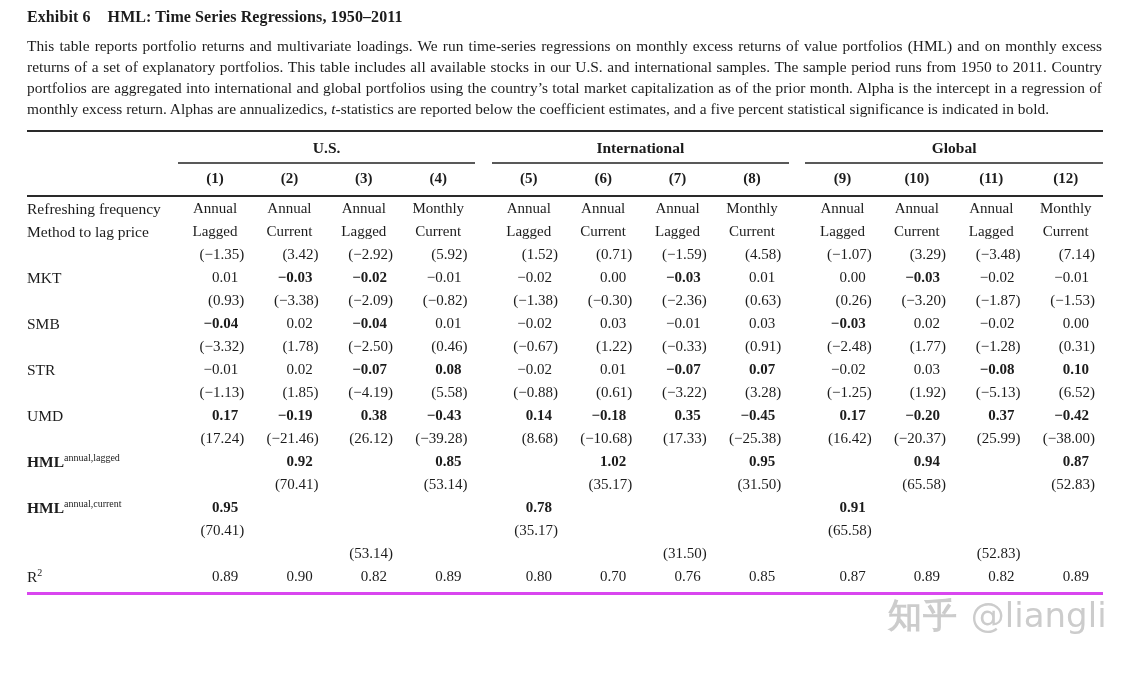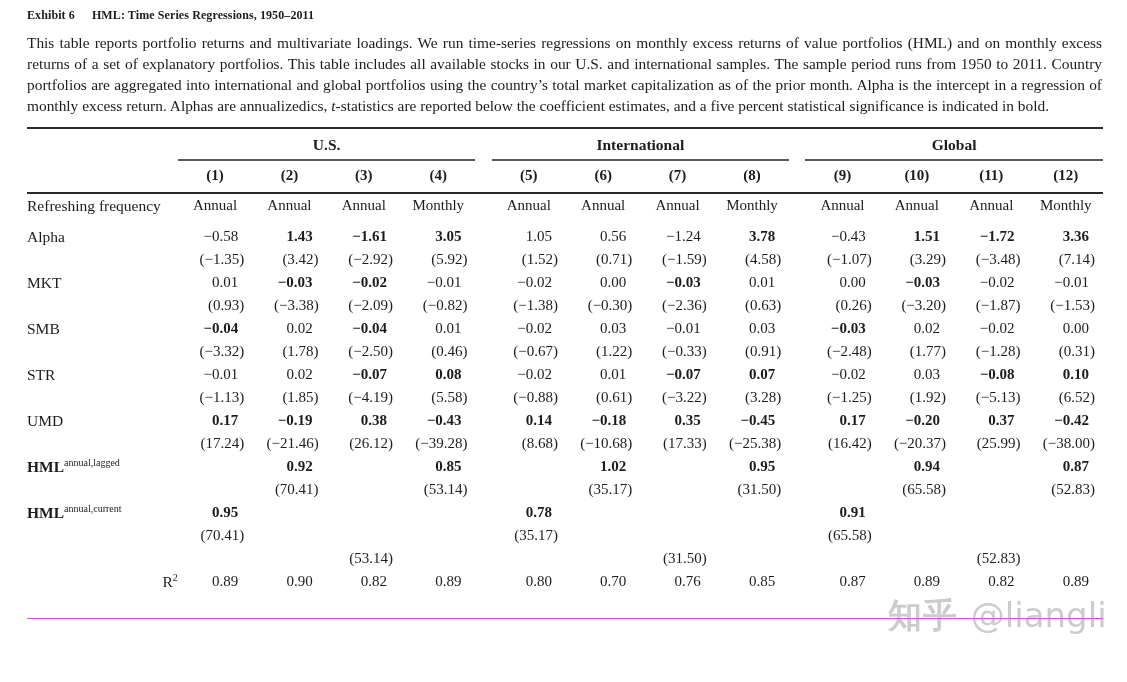--- a/index.html
+++ b/index.html
@@ -3,21 +3,21 @@
 <meta charset="utf-8">
 <style>
   html, body { margin:0; padding:0; }
   body {
     width:1127px; height:682px; overflow:hidden; position:relative;
     background:#ffffff; color:#1c1c1c;
     font-family:"Liberation Serif", serif;
   }
   .page { padding:6px 25px 0 27px; }
 
-  .title { font-size:12px; font-weight:bold; margin:2px 0 9px 0; letter-spacing:0.1px; }
+  .title { font-size:16px; font-weight:bold; margin:2px 0 9px 0; letter-spacing:0.1px; }
   .title .gap { display:inline-block; width:17px; }
 
   .desc { font-size:15.4px; line-height:1.37; text-align:justify; margin:0 0 11px 0; }
   .desc i { font-style:italic; }
 
   table { border-collapse:collapse; table-layout:fixed; width:1076px; }
   col.lab { width:150px; }
   col.num { width:74px; }
   col.sp  { width:16px; }
 
@@ -30,21 +30,21 @@
   .hdrval { text-align:center; }
   .rowlabel { text-align:left; font-size:15.5px; }
   .rowlabel .lbl-b { font-weight:bold; }
   sup.lblsup { font-size:10px; line-height:0; }
 
   td.coef { text-align:right; padding-right:14px; }
   td.coef.b { font-weight:bold; }
   td.tstat { text-align:right; padding-right:8px; }
 
   tr.firstdata td, tr.firstdata th { padding-top:8px; }
-  tr.lastrow td, tr.lastrow th { border-bottom:1px solid #d946ef; padding-bottom:25px;text-align:right; }
+  tr.lastrow td, tr.lastrow th { border-bottom:3px solid #d946ef; padding-bottom:4px; }
 
   .watermark {
     position:absolute; left:888px; top:593px; z-index:5;
     font-family:"DejaVu Sans", sans-serif; font-size:34px; font-weight:bold;
     color:#9a9a9a; opacity:0.5; white-space:nowrap; letter-spacing:1px;
     pointer-events:none;
   }
   .watermark .handle { font-weight:normal; letter-spacing:0; }
 </style>
 </head>
@@ -112,39 +112,39 @@
           <td class="hdrval">Annual</td>
           <td class="hdrval">Annual</td>
           <td class="hdrval">Annual</td>
           <td class="hdrval">Monthly</td>
           <td></td>
           <td class="hdrval">Annual</td>
           <td class="hdrval">Annual</td>
           <td class="hdrval">Annual</td>
           <td class="hdrval">Monthly</td>
         </tr>
+        <tr>
+          <th class="rowlabel">Method to lag price</th>
+          <td class="hdrval">Lagged</td>
+          <td class="hdrval">Current</td>
+          <td class="hdrval">Lagged</td>
+          <td class="hdrval">Current</td>
+          <td></td>
+          <td class="hdrval">Lagged</td>
+          <td class="hdrval">Current</td>
+          <td class="hdrval">Lagged</td>
+          <td class="hdrval">Current</td>
+          <td></td>
+          <td class="hdrval">Lagged</td>
+          <td class="hdrval">Current</td>
+          <td class="hdrval">Lagged</td>
+          <td class="hdrval">Current</td>
+        </tr>
       </thead>
     <tbody id="tbody">
-        <tr class="firstdata">
-          <th class="rowlabel"><span>Alpha</span></th>
-          <td class="coef">−0.58</td>
-          <td class="coef b">1.43</td>
-          <td class="coef b">−1.61</td>
-          <td class="coef b">3.05</td>
-          <td></td>
-          <td class="coef">1.05</td>
-          <td class="coef">0.56</td>
-          <td class="coef">−1.24</td>
-          <td class="coef b">3.78</td>
-          <td></td>
-          <td class="coef">−0.43</td>
-          <td class="coef b">1.51</td>
-          <td class="coef b">−1.72</td>
-          <td class="coef b">3.36</td>
-        </tr>
         <tr>
           <th class="rowlabel"></th>
           <td class="tstat">(−1.35)</td>
           <td class="tstat">(3.42)</td>
           <td class="tstat">(−2.92)</td>
           <td class="tstat">(5.92)</td>
           <td></td>
           <td class="tstat">(1.52)</td>
           <td class="tstat">(0.71)</td>
           <td class="tstat">(−1.59)</td>

